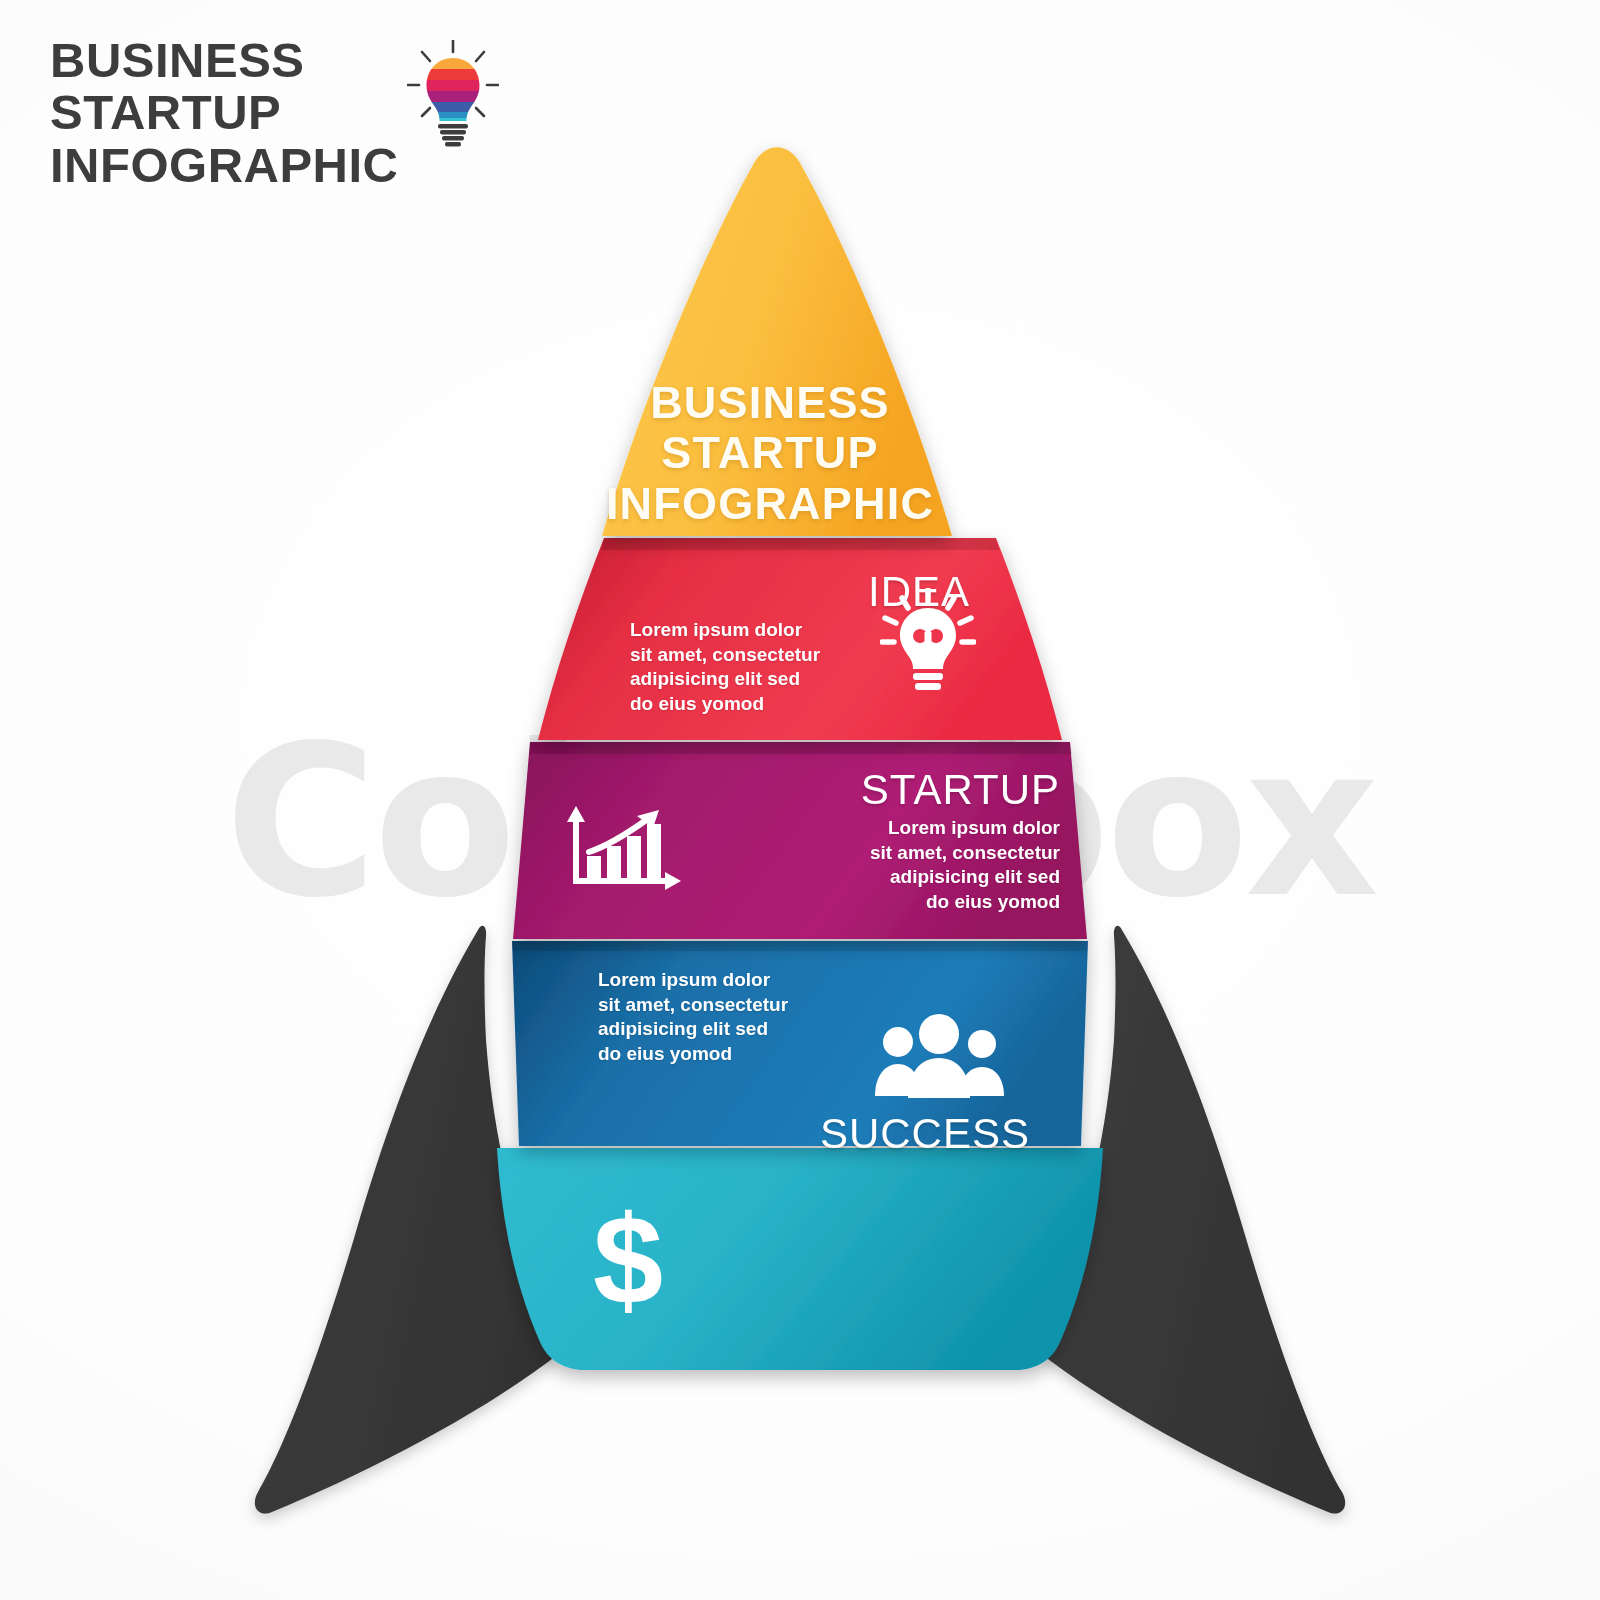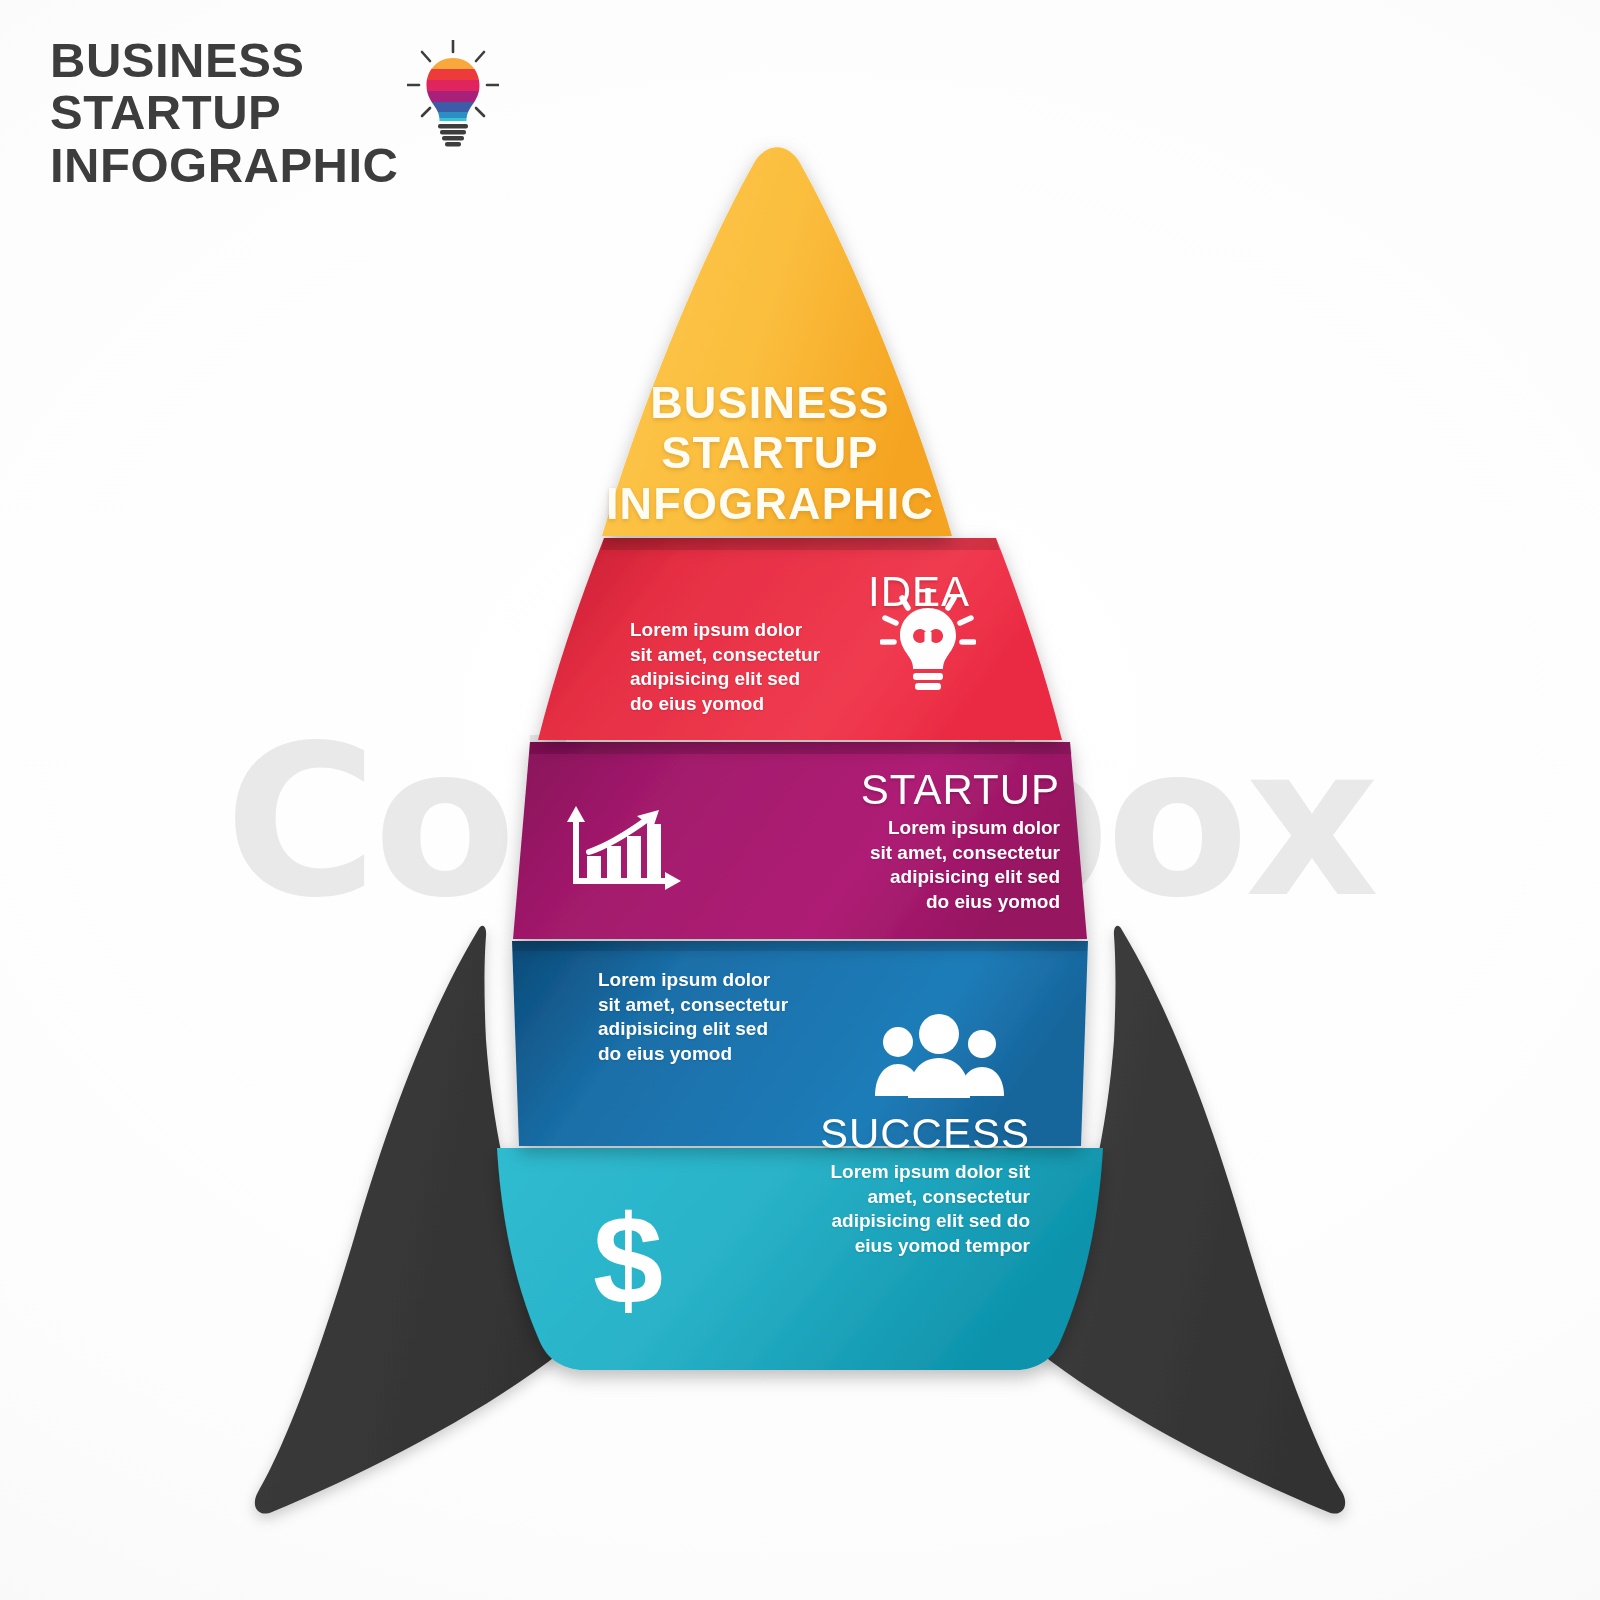--- a/index.html
+++ b/index.html
@@ -293,24 +293,20 @@
 
 <div class="band-text" id="t-teamwork">
   <div class="band-body">Lorem ipsum dolor
 sit amet, consectetur
 adipisicing elit sed
 do eius yomod</div>
 </div>
 
 <div class="band-text" id="t-success">
   <div class="band-title">SUCCESS</div>
-  <div class="band-body">Lorem ipsum dolor sit
-amet, consectetur
-adipisicing elit sed do
-eius yomod tempor</div>
 </div>
 
 <div class="icon-wrap" id="i-idea">
   <svg width="96" height="108" viewBox="0 0 96 108" fill="#ffffff">
     <g stroke="#ffffff" stroke-width="5.5" stroke-linecap="round" fill="none">
       <line x1="48" y1="2" x2="48" y2="14"></line>
       <line x1="22" y1="10" x2="28" y2="20"></line>
       <line x1="74" y1="10" x2="68" y2="20"></line>
       <line x1="5" y1="30" x2="16" y2="35"></line>
       <line x1="91" y1="30" x2="80" y2="35"></line>

